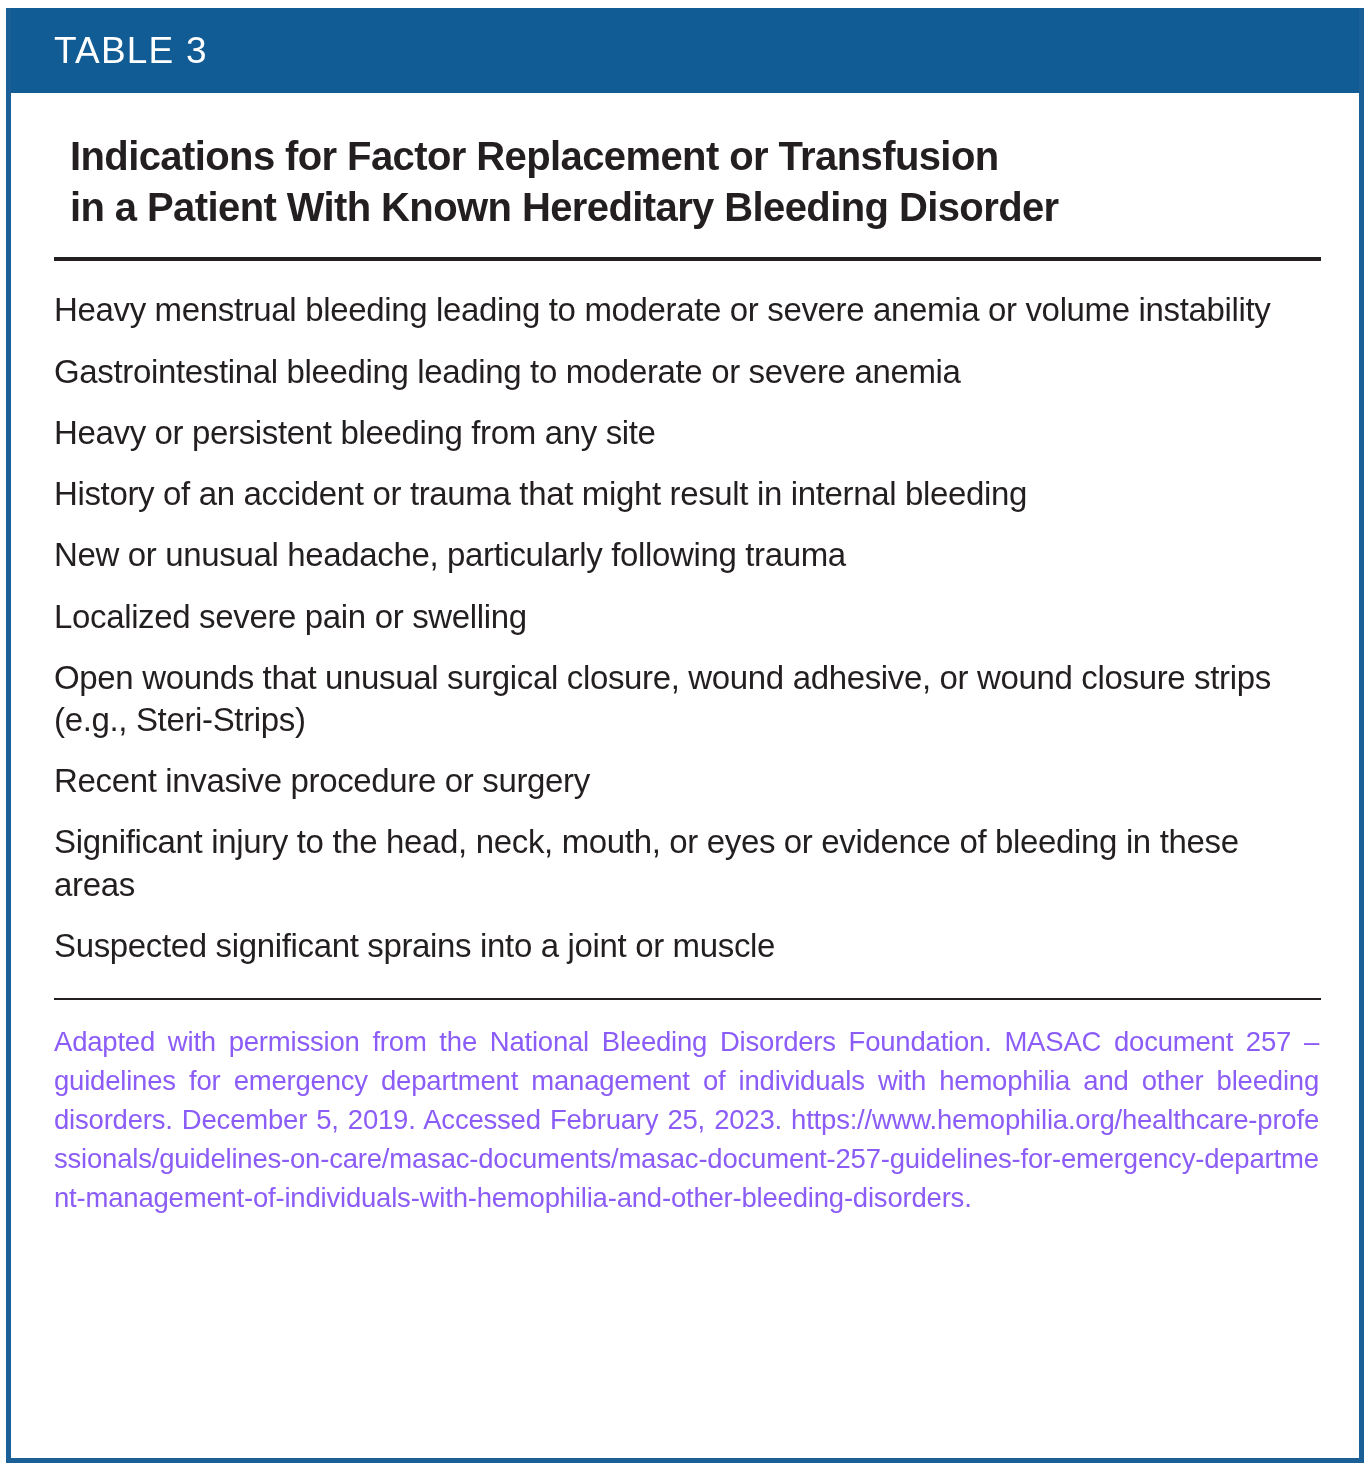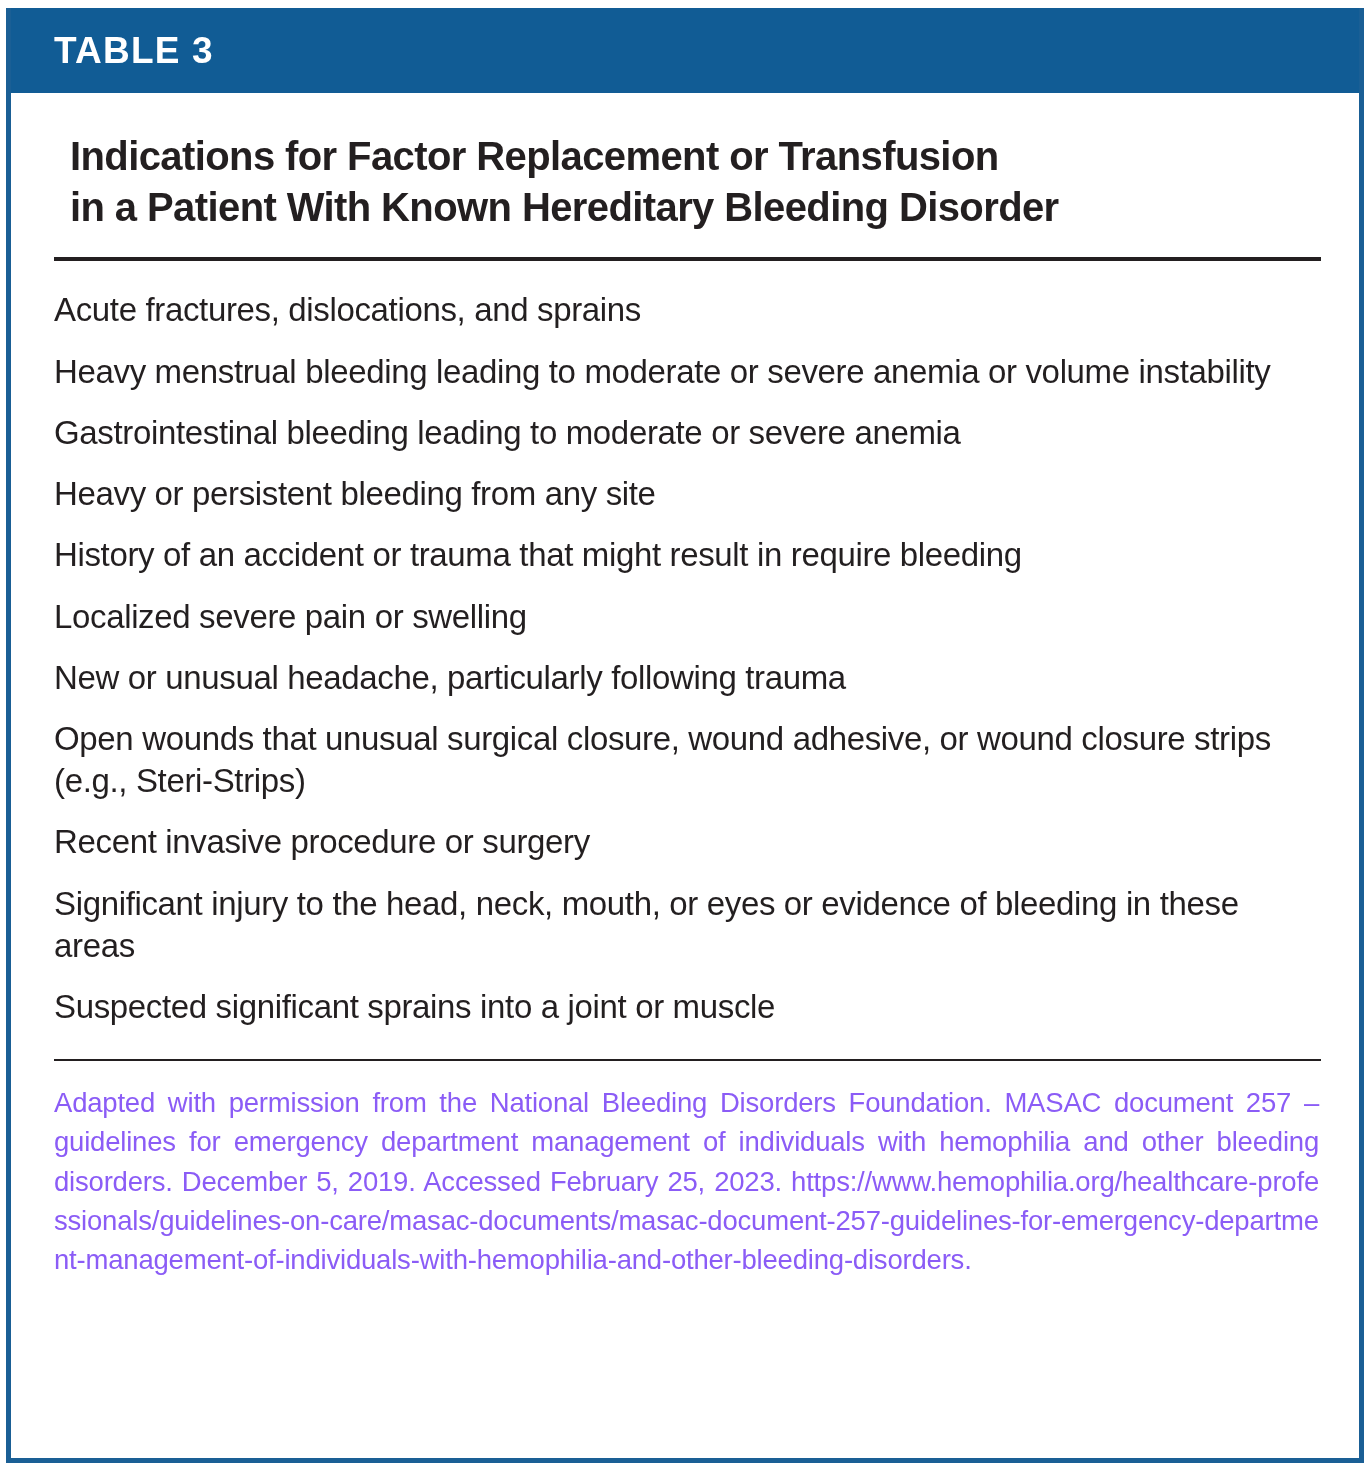--- a/index.html
+++ b/index.html
@@ -38,21 +38,21 @@
     background: #115c95;
     color: #ffffff;
     height: 85px;
     flex: 0 0 85px;
     display: flex;
     align-items: center;
     padding-left: 43px;
   }
   .table-label {
     font-family: "Liberation Sans", sans-serif;
-    font-weight: bold;
+    font-weight: normal;
     font-size: 37px;
     letter-spacing: 1.2px;
     line-height: 1;
     color: #ffffff;
   }
 
   
   .card-body {
     flex: 1 1 auto;
     padding: 0 34px 0 43px;
@@ -132,27 +132,26 @@
     <div class="card-body">
 
       <div class="table-title">
         <span class="title-line">Indications for Factor Replacement or Transfusion</span>
         <span class="title-line">in a Patient With Known Hereditary Bleeding Disorder</span>
       </div>
 
       <div class="rule-heavy"></div>
 
       <ul class="row-list">
-        <li class="row-item">Acute fractures, dislocations, and sprains</li>
         <li class="row-item">Heavy menstrual bleeding leading to moderate or severe anemia or volume instability</li>
         <li class="row-item">Gastrointestinal bleeding leading to moderate or severe anemia</li>
         <li class="row-item">Heavy or persistent bleeding from any site</li>
-        <li class="row-item">History of an accident or trauma that might result in require bleeding</li>
+        <li class="row-item">History of an accident or trauma that might result in internal bleeding</li>
+        <li class="row-item">New or unusual headache, particularly following trauma</li>
         <li class="row-item">Localized severe pain or swelling</li>
-        <li class="row-item">New or unusual headache, particularly following trauma</li>
         <li class="row-item">Open wounds that unusual surgical closure, wound adhesive, or wound closure strips (e.g., Steri-Strips)</li>
         <li class="row-item">Recent invasive procedure or surgery</li>
         <li class="row-item">Significant injury to the head, neck, mouth, or eyes or evidence of bleeding in these areas</li>
         <li class="row-item">Suspected significant sprains into a joint or muscle</li>
       </ul>
 
       <div class="rule-light"></div>
 
       <p class="footnote"><span>Adapted with permission from the National Bleeding Disorders Foundation. MASAC document 257 – guidelines for emergency department management of individuals with hemophilia and other bleeding disorders. December 5, 2019. Accessed February 25, 2023. </span><span class="fn-url">https://www.hemophilia.org/healthcare-professionals/guidelines-on-care/masac-documents/masac-document-257-guidelines-for-emergency-department-management-of-individuals-with-hemophilia-and-other-bleeding-disorders.</span></p>
 

